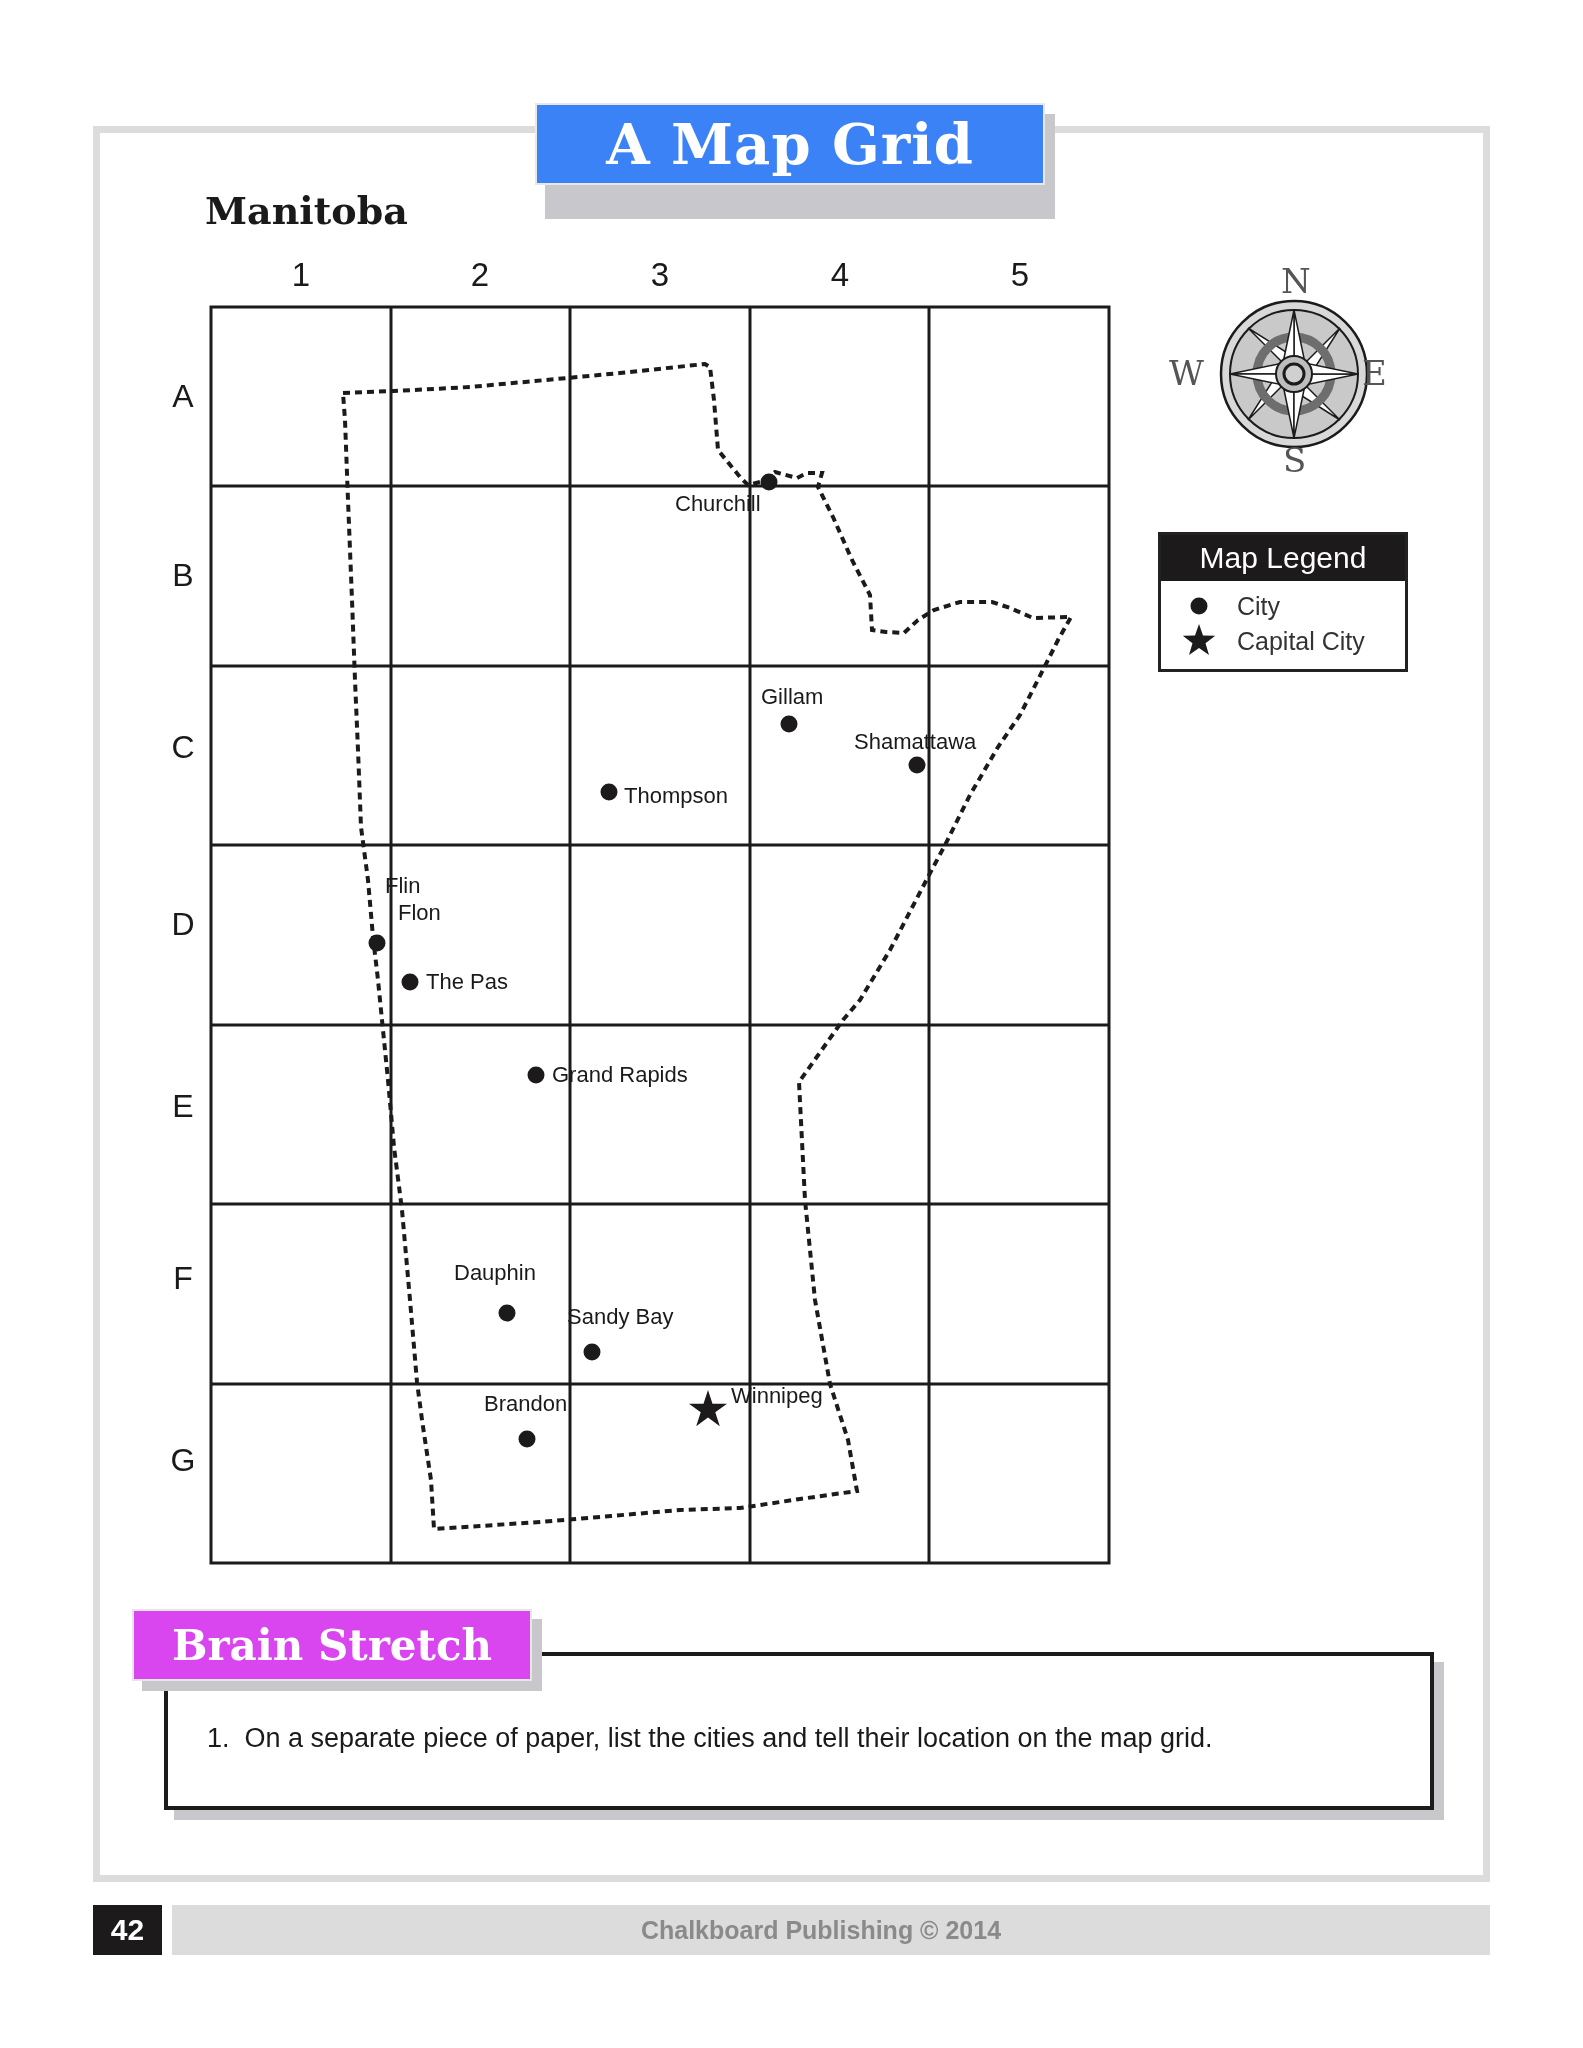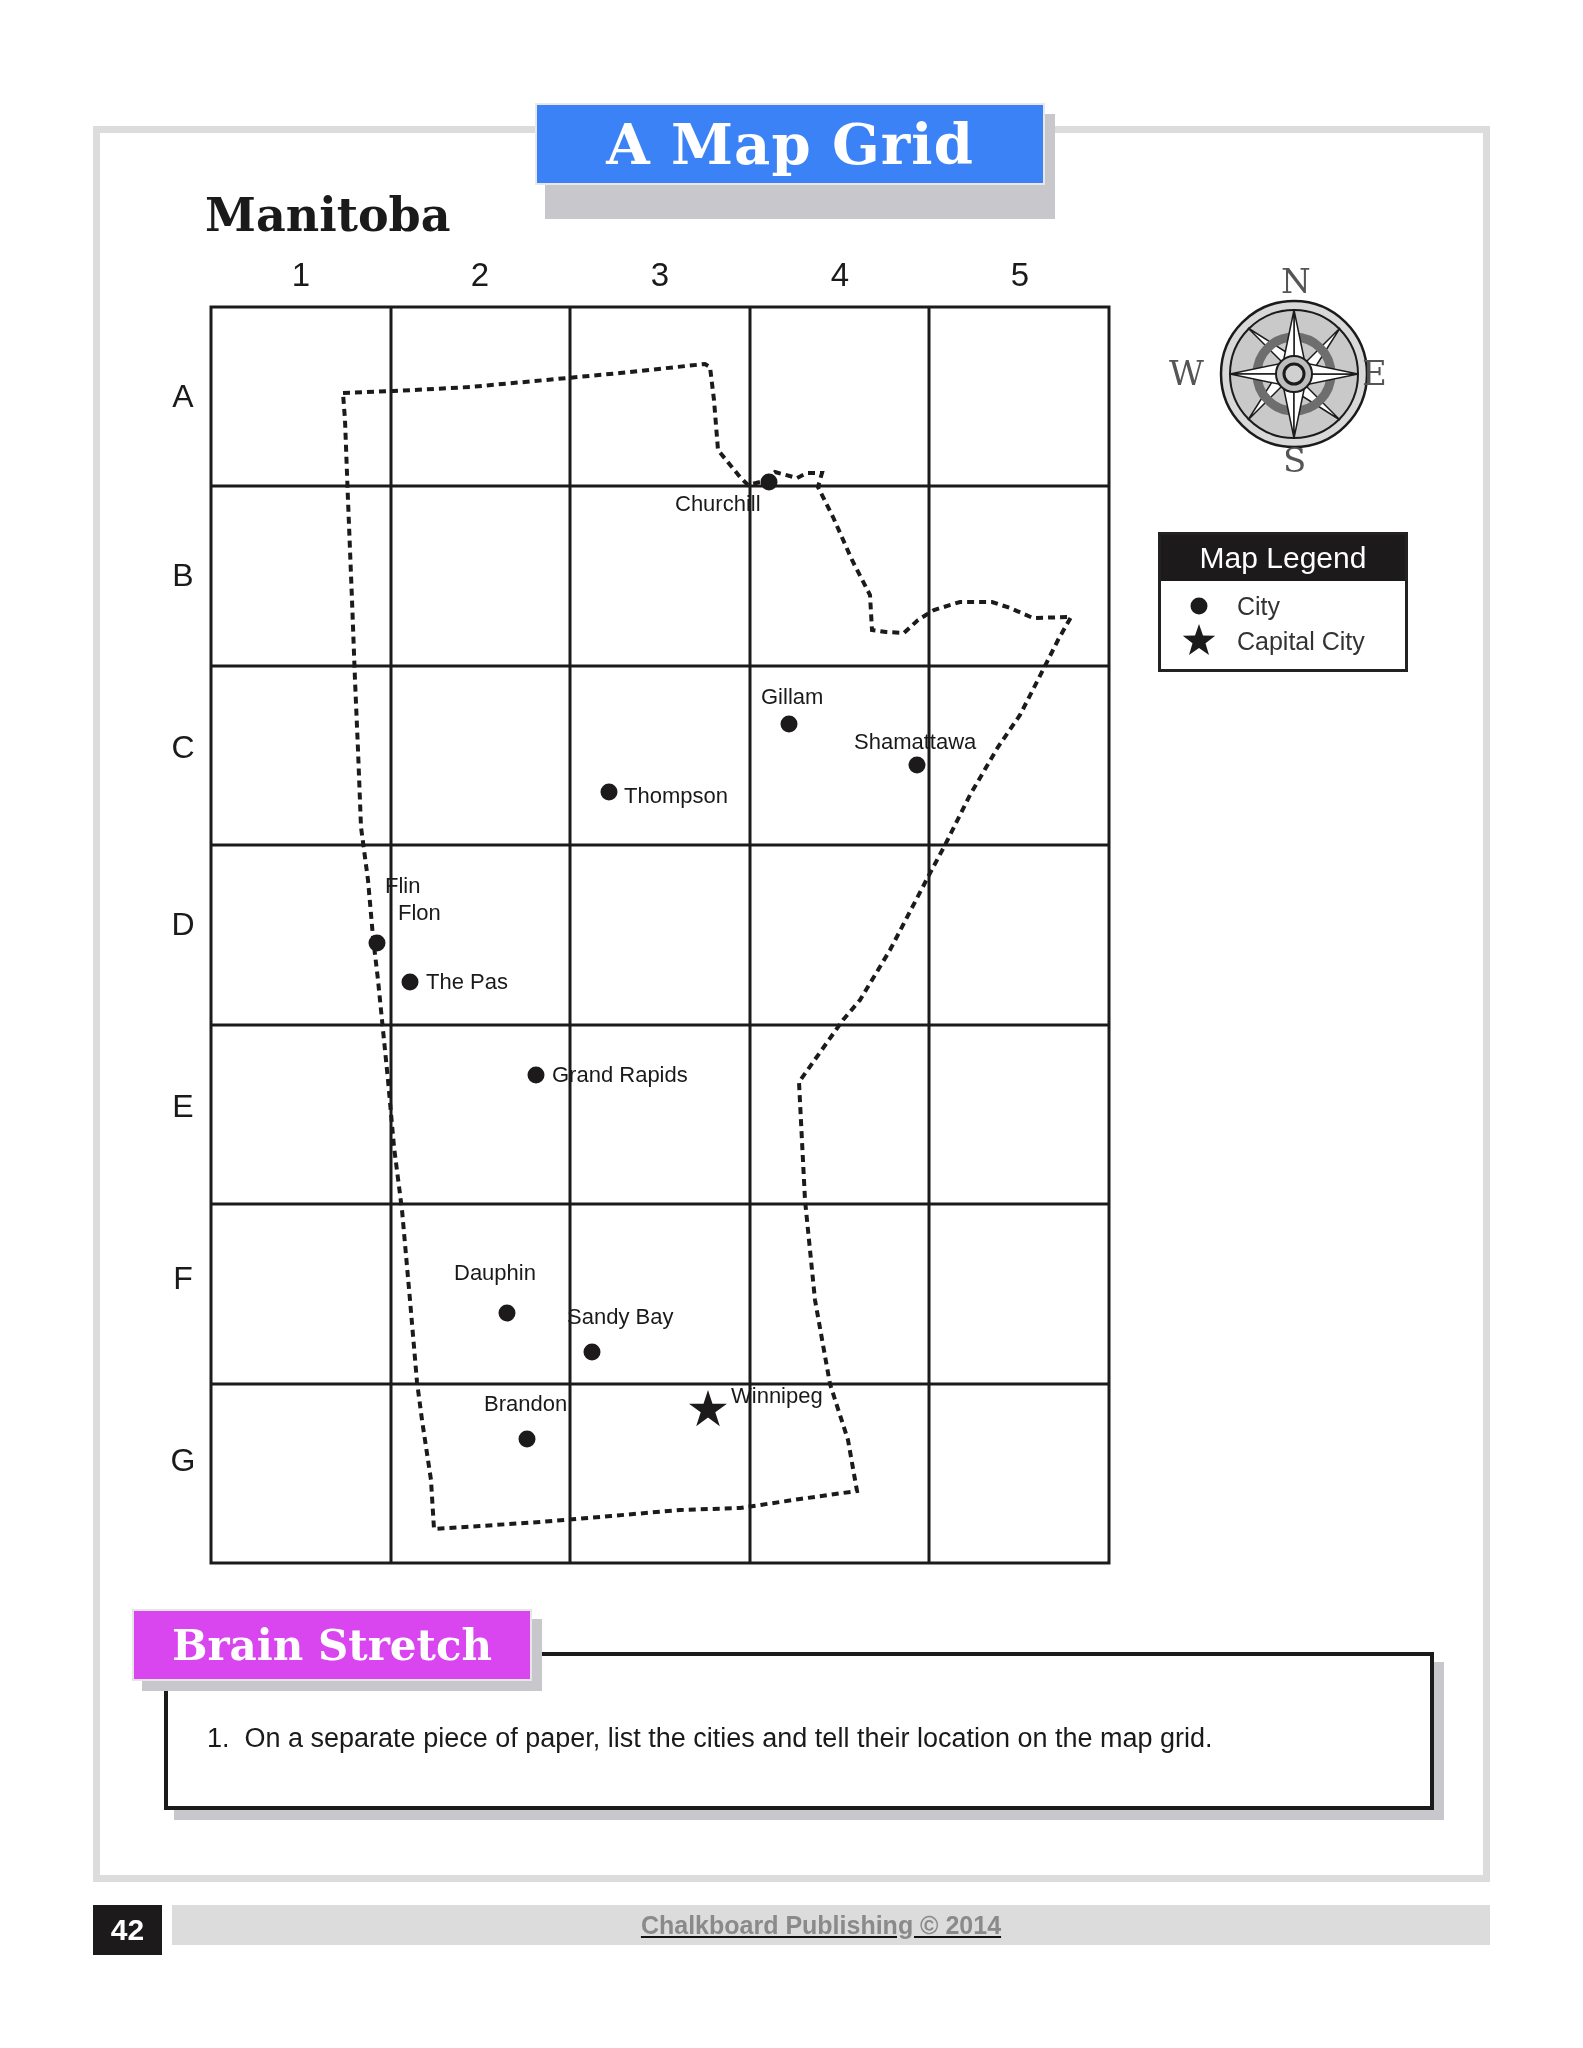--- a/index.html
+++ b/index.html
@@ -17,21 +17,21 @@
     left: 535px; top: 103px; width: 510px; height: 82px; background: #3b82f6;
     border: 2px solid #e8e8e8; box-sizing: border-box;
     display: flex; align-items: center; justify-content: center;
   }
   .title-text {
     color: #fff; font-family: "DejaVu Serif", serif; font-weight: bold;
     font-size: 56px; letter-spacing: 1px;
   }
   .province {
     left: 205px; top: 192px; font-family: "DejaVu Serif", serif; font-weight: bold;
-    font-size: 46px; color: #1a1a1a; letter-spacing: 0px; line-height: 1;
+    font-size: 38px; color: #1a1a1a; letter-spacing: 0px; line-height: 1;
   }
   .col-label { top: 258px; width: 60px; text-align: center; font-size: 33px; color: #1a1a1a; line-height: 1; }
   .row-label { left: 163px; width: 40px; text-align: center; font-size: 32px; color: #1a1a1a; line-height: 1; }
   .city-label { font-size: 22px; color: #1a1a1a; line-height: 1; white-space: nowrap; }
   .compass-letter { font-family: "DejaVu Serif", serif; font-size: 34px; color: #555; line-height: 1; }
   .legend {
     left: 1158px; top: 532px; width: 250px; height: 140px; box-sizing: border-box;
     border: 3px solid #222; background: #fff;
   }
   .legend-head {
@@ -51,22 +51,22 @@
     border: 2px solid #e6e6e6; box-sizing: border-box;
     display: flex; align-items: center; justify-content: center;
   }
   .bs-head-text { color: #fff; font-family: "DejaVu Serif", serif; font-weight: bold; font-size: 42px; }
   .bs-item { left: 207px; top: 1723px; font-size: 27px; color: #1a1a1a; white-space: nowrap; }
   .page-num {
     left: 93px; top: 1905px; width: 69px; height: 50px; background: #1c1a1a; color: #fff;
     font-size: 30px; font-weight: bold; display: flex; align-items: center; justify-content: center;
   }
   .footer-bar {
-    left: 172px; top: 1905px; width: 1318px; height: 40px; background: #dcdcdc;
-    display: flex; align-items: center; justify-content: center; text-decoration: underline;
+    left: 172px; top: 1905px; width: 1318px; height: 50px; background: #dcdcdc;
+    display: flex; align-items: center; justify-content: center;
   }
   .footer-text { font-size: 25px; font-weight: bold; color: #8a8a8a; margin-left: -20px; }
 </style>
 </head>
 <body>
 
 <div class="abs frame"></div>
 
 <div class="abs title-shadow"></div>
 <div class="abs title-box">

